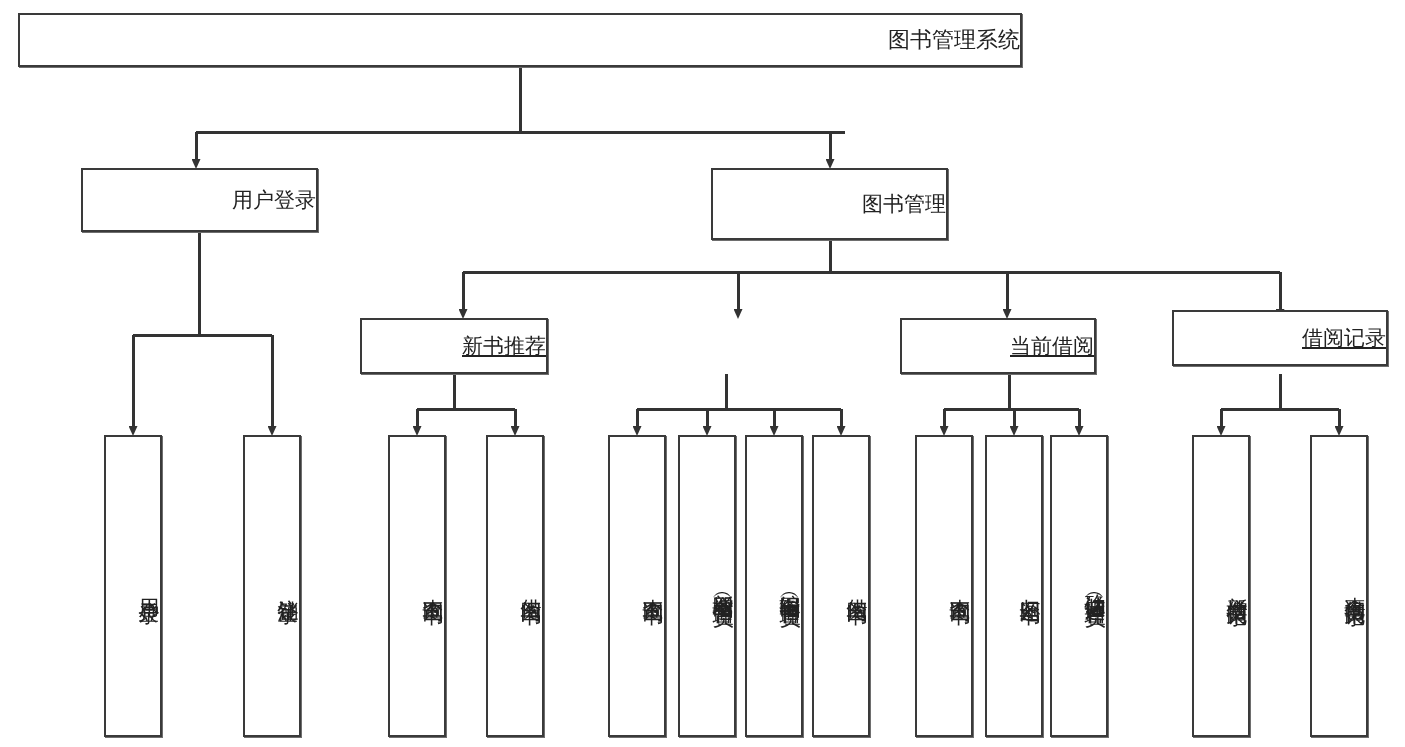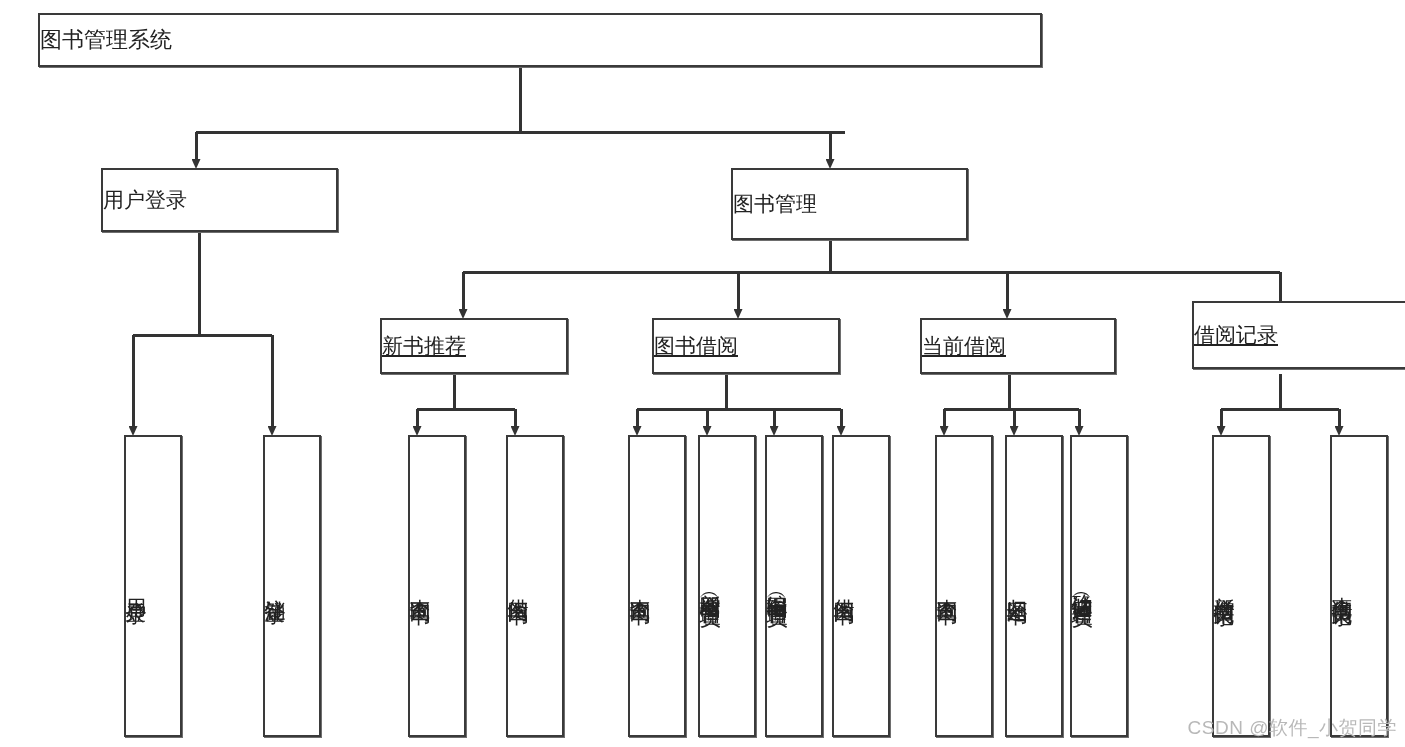--- a/index.html
+++ b/index.html
@@ -27,23 +27,22 @@
     height: 747px;
     pointer-events: none;
   }
   .node {
     position: absolute;
     box-sizing: border-box;
     background: #ffffff;
     border: 2px solid #3a3a3a;
     display: flex;
     align-items: center;
-    justify-content: flex-start;
+    justify-content: flex-end;
     box-shadow: 1px 1px 0 0 #6e6e6e;
-    margin-left: 20px;
   }
   .node .label {
     color: #222222;
     text-align: center;
     line-height: 1.12;
     white-space: nowrap;
   }
   .node.horizontal .label {
     writing-mode: horizontal-tb;
   }
@@ -130,27 +129,24 @@
   <div class="node level2 horizontal" style="left: 81px; top: 168px; width: 237px; height: 64px;">
     <span class="label">用户登录</span>
   </div>
   <div class="node level2 horizontal" style="left: 711px; top: 168px; width: 237px; height: 72px;">
     <span class="label">图书管理</span>
   </div>
 
   <div class="node level3 horizontal" style="left: 360px; top: 318px; width: 188px; height: 56px;">
     <span class="label">新书推荐</span>
   </div>
-  <div class="node level3 horizontal" style="left: 632px; top: 318px; width: 188px; height: 56px;">
-    <span class="label">图书借阅</span>
-  </div>
   <div class="node level3 horizontal" style="left: 900px; top: 318px; width: 196px; height: 56px;">
     <span class="label">当前借阅</span>
   </div>
-  <div class="node level3 horizontal" style="left: 1172px; top: 301px; width: 216px; height: 68px;">
+  <div class="node level3 horizontal" style="left: 1172px; top: 310px; width: 216px; height: 56px;">
     <span class="label">借阅记录</span>
   </div>
 
   <div class="node leaf vertical" style="left: 104px; top: 435px; width: 58px; height: 302px;">
     <span class="label">用户登录</span>
   </div>
   <div class="node leaf vertical" style="left: 243px; top: 435px; width: 58px; height: 302px;">
     <span class="label">注销登录</span>
   </div>
   <div class="node leaf vertical" style="left: 388px; top: 435px; width: 58px; height: 302px;">
@@ -180,14 +176,13 @@
   <div class="node leaf vertical" style="left: 1050px; top: 435px; width: 58px; height: 302px;">
     <span class="label">确认归还（管理员）</span>
   </div>
   <div class="node leaf vertical" style="left: 1192px; top: 435px; width: 58px; height: 302px;">
     <span class="label">新增借阅记录</span>
   </div>
   <div class="node leaf vertical" style="left: 1310px; top: 435px; width: 58px; height: 302px;">
     <span class="label">查询借阅记录</span>
   </div>
 
-  <div class="watermark">CSDN @软件_小贺同学</div>
 </div>
 
 </body></html>

